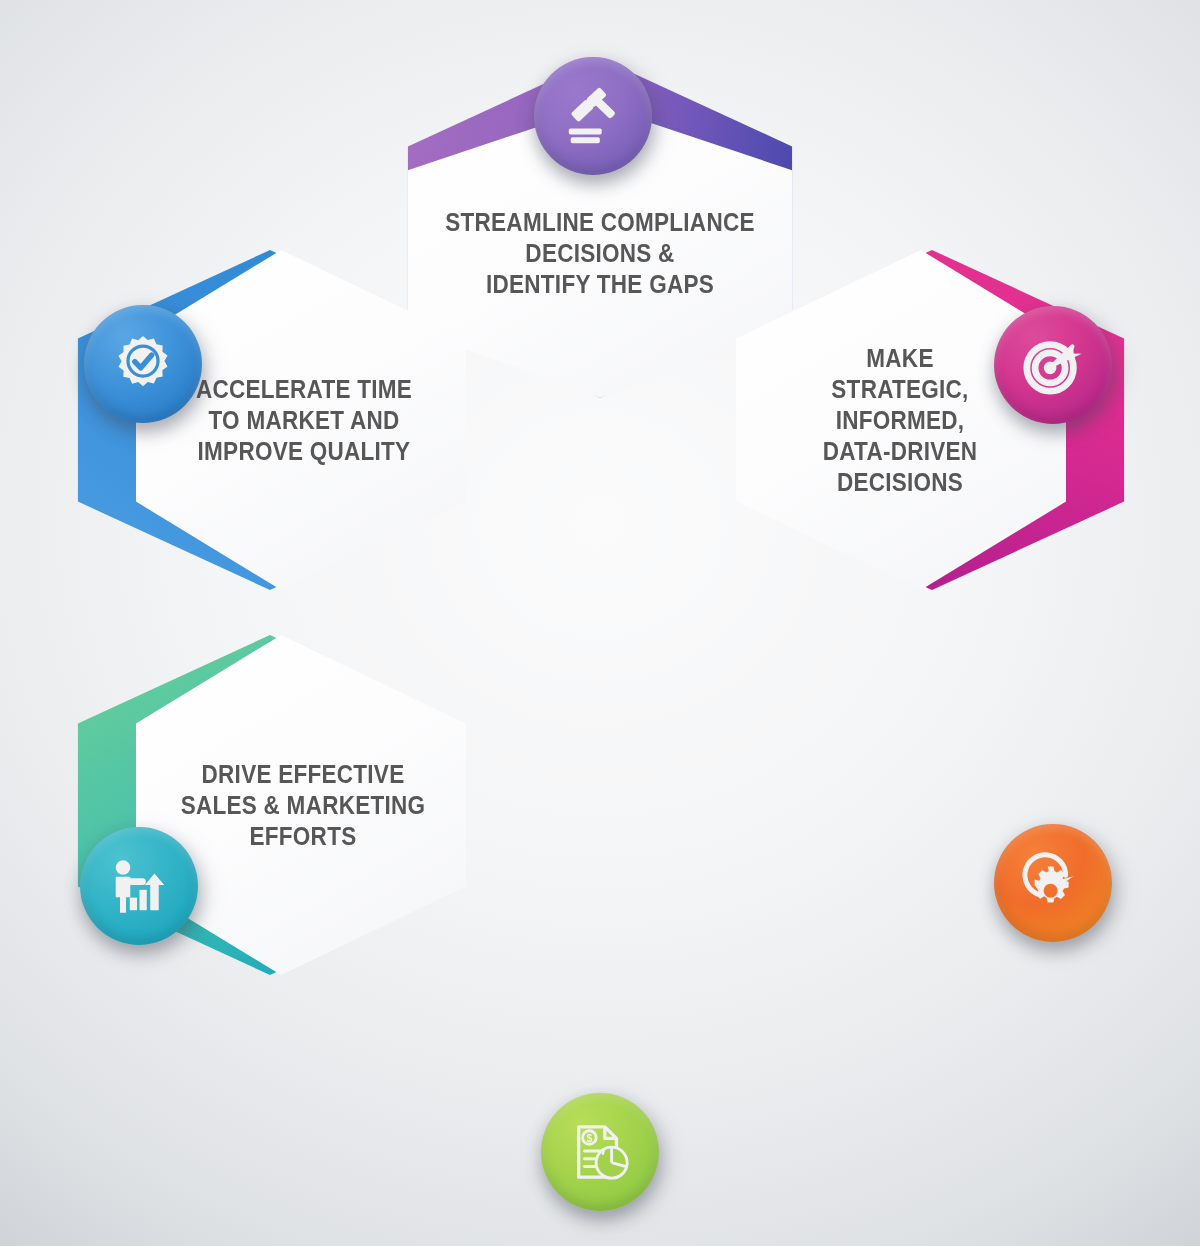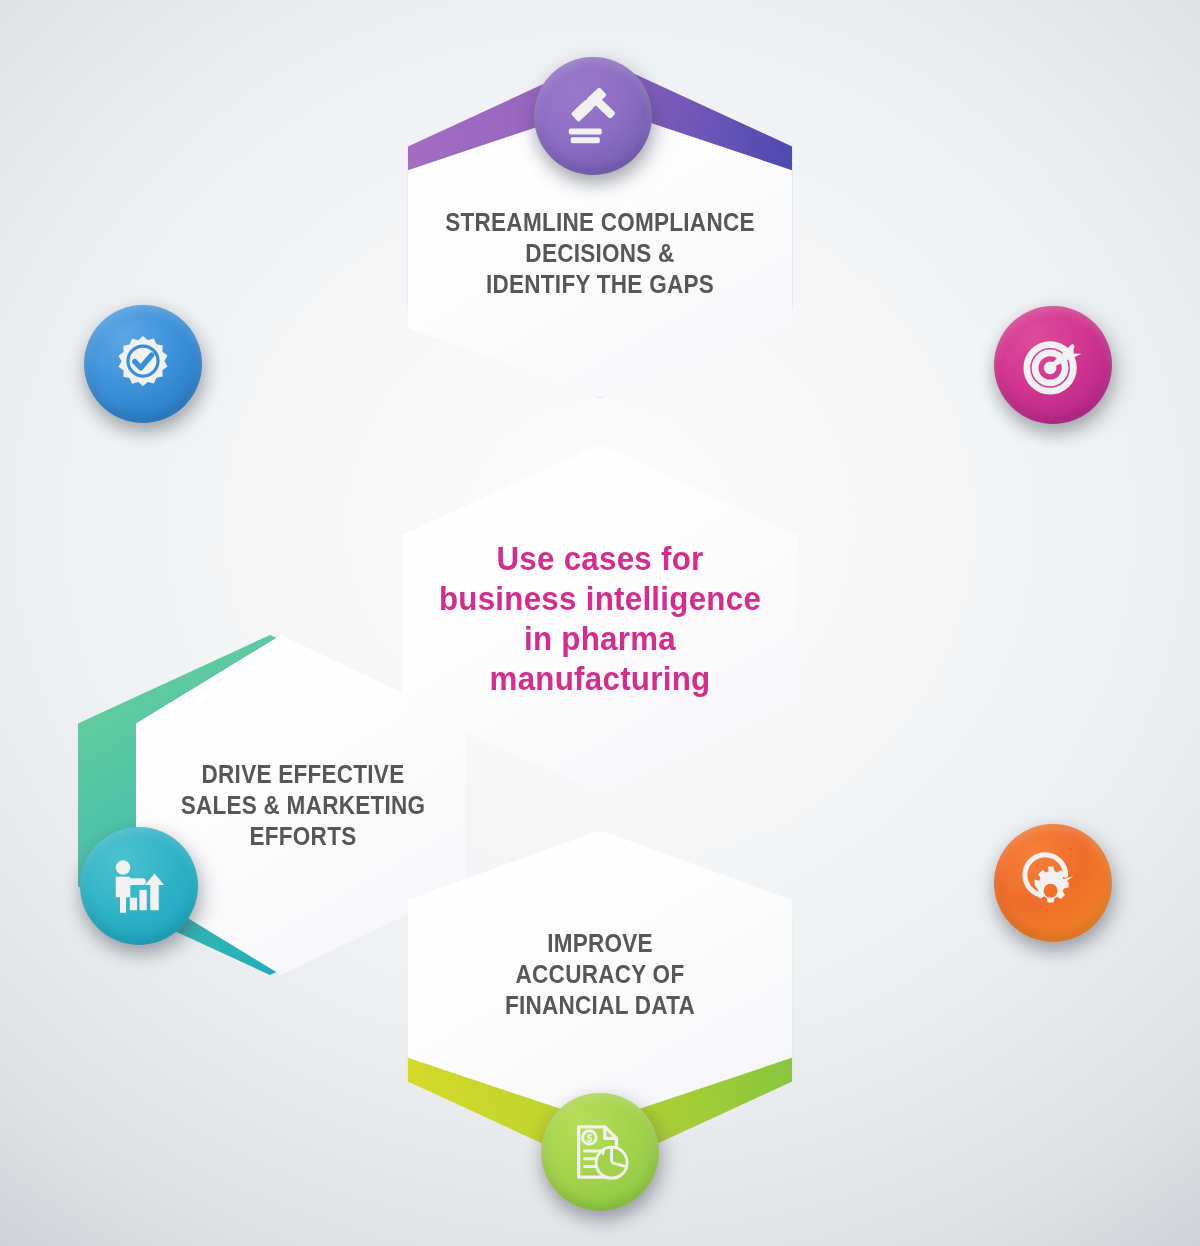--- a/index.html
+++ b/index.html
@@ -86,29 +86,45 @@
       <g class="gl">
         <rect x="7" y="45" width="34" height="6" rx="1.6"></rect>
         <rect x="9" y="54" width="30" height="6" rx="1.6"></rect>
         <rect x="10" y="20.5" width="22" height="12" rx="2.2" transform="rotate(-43 21 26.5)"></rect>
         <rect x="26" y="7" width="19" height="11.5" rx="2.2" transform="rotate(-43 35.5 12.75)"></rect>
         <rect x="28" y="18" width="29" height="8.5" rx="3" transform="rotate(44 42.5 22)"></rect>
       </g>
     </svg>
   </div>
 
+  <div class="hexwrap" style="left:74px;top:250px;width:392px;height:340px;">
+    <div class="hex hex-color" style="background:linear-gradient(35deg,#4e9fe0 0%,#3a8fd8 45%,#2f86d0 100%);"></div>
+    <div class="hex hex-white hex-shadowcard" style="left:62px;width:330px;clip-path:polygon(44% 0%, 100% 26%, 100% 74%, 44% 100%, 0% 74%, 0% 26%);"></div>
+    <div class="hex-label" style="left:80px;width:300px;">ACCELERATE TIME
+TO MARKET AND
+IMPROVE QUALITY</div>
+  </div>
   <div class="badgeshadow" style="left:90px;top:312px;"></div>
   <div class="badge" style="left:84px;top:305px;background:radial-gradient(circle at 34% 26%, #5aa6e3 0%, #3f93da 42%, #1f73c0 100%);">
     <svg viewBox="0 0 64 64">
       <path class="gl" d="M32 3l4.9 4.3 6.3-1.7 2.7 6 6.4 1.3-.3 6.5 5.3 3.8-3.2 5.7 3.2 5.7-5.3 3.8.3 6.5-6.4 1.3-2.7 6-6.3-1.7L32 55l-4.9-4.3-6.3 1.7-2.7-6-6.4-1.3.3-6.5-5.3-3.8 3.2-5.7-3.2-5.7 5.3-3.8-.3-6.5 6.4-1.3 2.7-6 6.3 1.7z"></path>
       <circle cx="32" cy="29" r="15.5" fill="none" stroke="#3a8ed6" stroke-width="3.3"></circle>
       <path d="M23.5 29.5l6.2 6.4L41 22.8" fill="none" stroke="#3a8ed6" stroke-width="5.6" stroke-linecap="round" stroke-linejoin="round"></path>
     </svg>
   </div>
 
+  <div class="hexwrap" style="left:736px;top:250px;width:392px;height:340px;">
+    <div class="hex hex-color" style="background:linear-gradient(200deg,#e8368f 0%,#d22a8f 48%,#a61b8e 100%);"></div>
+    <div class="hex hex-white hex-shadowcard" style="width:330px;clip-path:polygon(56% 0%, 100% 26%, 100% 74%, 56% 100%, 0% 74%, 0% 26%);"></div>
+    <div class="hex-label" style="left:14px;width:300px;">MAKE
+STRATEGIC,
+INFORMED,
+DATA-DRIVEN
+DECISIONS</div>
+  </div>
   <div class="badgeshadow" style="left:1000px;top:313px;"></div>
   <div class="badge" style="left:994px;top:306px;background:radial-gradient(circle at 34% 26%, #dd4b9b 0%, #d3368f 42%, #a81f86 100%);">
     <svg viewBox="0 0 64 64">
       <circle cx="29" cy="35" r="24" class="gs" stroke-width="5"></circle>
       <circle cx="29" cy="35" r="15.5" class="gs" stroke-width="5"></circle>
       <circle cx="29" cy="35" r="6.5" class="gl"></circle>
       <path class="gl" d="M28 36l25-24 .3 8.2 8.2.3z"></path>
       <path d="M29 35l23-22" stroke="#f1f1f1" stroke-width="4.4" fill="none" stroke-linecap="round"></path>
     </svg>
   </div>
@@ -139,47 +155,33 @@
     <svg viewBox="0 0 64 64">
       <path d="M18 44a21 21 0 1 1 27-20" fill="none" stroke="#f1f1f1" stroke-width="5.2" stroke-linecap="round"></path>
       <path class="gl" d="M37 29.5l16-4.5-13.2 9.6z"></path>
       <g class="gl">
         <path d="M22 31.5l4.7 1.1a10.6 10.6 0 0 1 1.5-2.6l-2.5-4.1 4.2-4.2 4.1 2.5c.8-.6 1.7-1.1 2.6-1.5L35.5 18h5.9l1.1 4.7c.9.4 1.8.9 2.6 1.5l4.1-2.5 4.2 4.2-2.5 4.1c.6.8 1.1 1.7 1.5 2.6l4.7 1.1v5.9l-4.7 1.1c-.4.9-.9 1.8-1.5 2.6l2.5 4.1-4.2 4.2-4.1-2.5c-.8.6-1.7 1.1-2.6 1.5L41.4 55h-5.9l-1.1-4.7c-.9-.4-1.8-.9-2.6-1.5l-4.1 2.5-4.2-4.2 2.5-4.1a10.6 10.6 0 0 1-1.5-2.6L22 37.4z" transform="translate(-9,-3)"></path>
       </g>
       <circle cx="29.5" cy="40" r="7.2" fill="#f0702c"></circle>
     </svg>
   </div>
 
-  <div class="hexwrap" style="left:404px;top:830px;width:392px;height:340px;">
-    <div class="hex hex-color" style="background:linear-gradient(78deg,#d9d92b 0%,#b5d236 48%,#7dc242 100%);"></div>
-    <div class="hex hex-white hex-shadowcard" style="height:292px;clip-path:polygon(50% 0%, 99% 24%, 99% 78%, 50% 100%, 1% 78%, 1% 24%);"></div>
-    <div class="hex-label" style="top:18px;height:252px;">IMPROVE
-ACCURACY OF
-FINANCIAL DATA</div>
-  </div>
   <div class="badgeshadow" style="left:547px;top:1100px;"></div>
   <div class="badge" style="left:541px;top:1093px;background:radial-gradient(circle at 34% 26%, #b8dd59 0%, #a5d44c 42%, #85c341 100%);">
     <svg viewBox="0 0 64 64">
       <path d="M10 6h27l12 12v40H10z" fill="none" stroke="#f1f1f1" stroke-width="3.4" stroke-linejoin="round"></path>
       <path d="M37 6v12h12" fill="none" stroke="#f1f1f1" stroke-width="3.4" stroke-linejoin="round"></path>
       <circle cx="21" cy="17" r="7" fill="none" stroke="#f1f1f1" stroke-width="3"></circle>
       <text x="21" y="21.5" font-size="11" font-weight="bold" fill="#f1f1f1" text-anchor="middle" font-family="'Liberation Sans',sans-serif">$</text>
       <g stroke="#f1f1f1" stroke-width="3" stroke-linecap="round">
         <path d="M16 31h26"></path>
           <path d="M16 39h26"></path>
           <path d="M16 47h20"></path>
       </g>
       <circle cx="44" cy="43" r="16" fill="#a2d24b" stroke="#f1f1f1" stroke-width="3"></circle>
       <path d="M44 43V27" stroke="#f1f1f1" stroke-width="3"></path>
       <path d="M44 43l15 4" stroke="#f1f1f1" stroke-width="3"></path>
       <path d="M36 31a12 12 0 0 0-1 3" stroke="#f1f1f1" stroke-width="2.4" fill="none" stroke-linecap="round"></path>
     </svg>
   </div>
 
-  <div class="hexwrap" style="left:398px;top:444px;width:404px;height:350px;">
-    <div class="hex hex-white hex-shadowcard"></div>
-    <div class="hex-label center">Use cases for
-business intelligence
-in pharma
-manufacturing</div>
-  </div>
 
 </div>
 
 </body></html>

